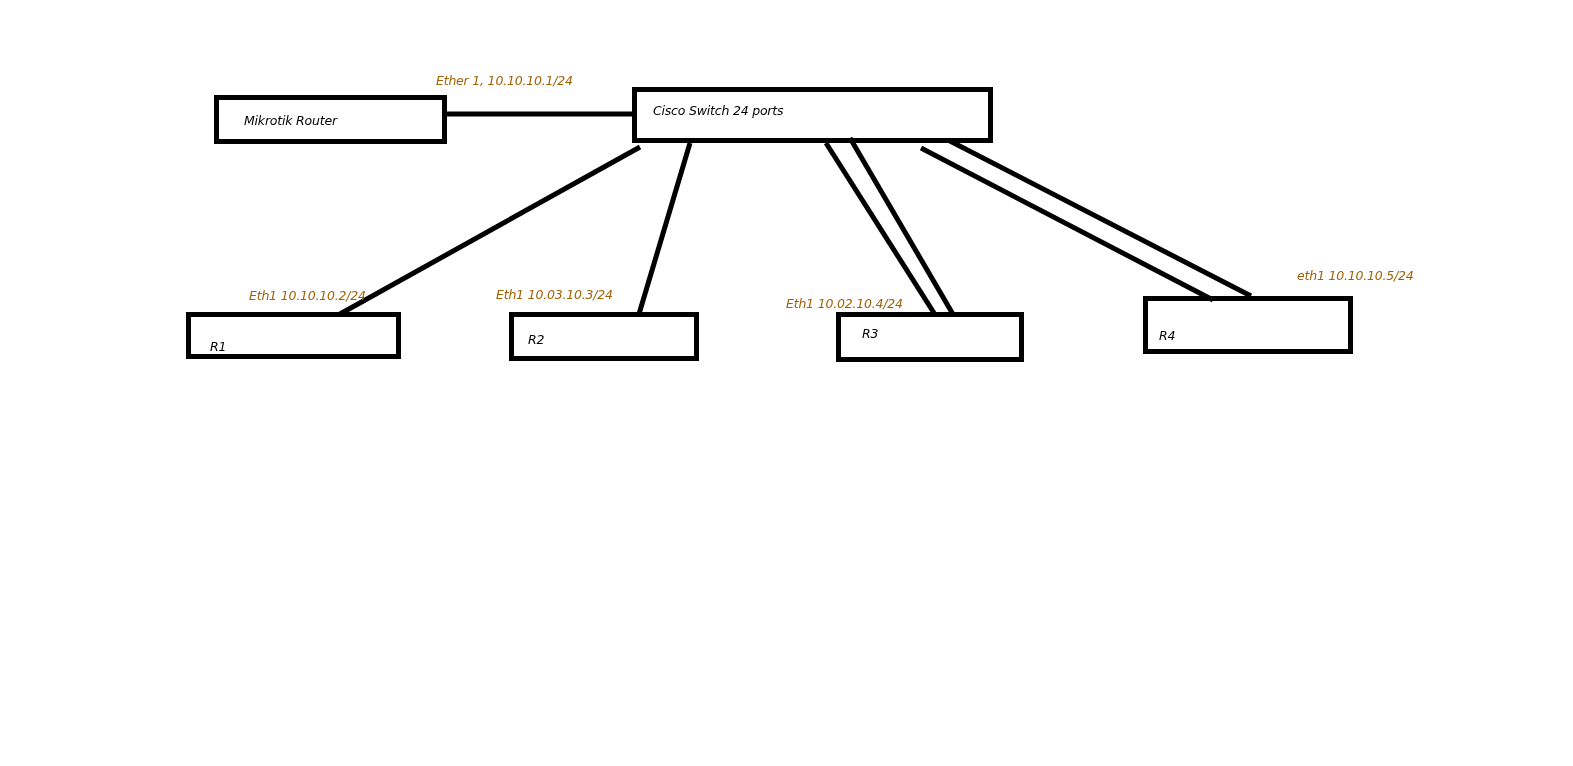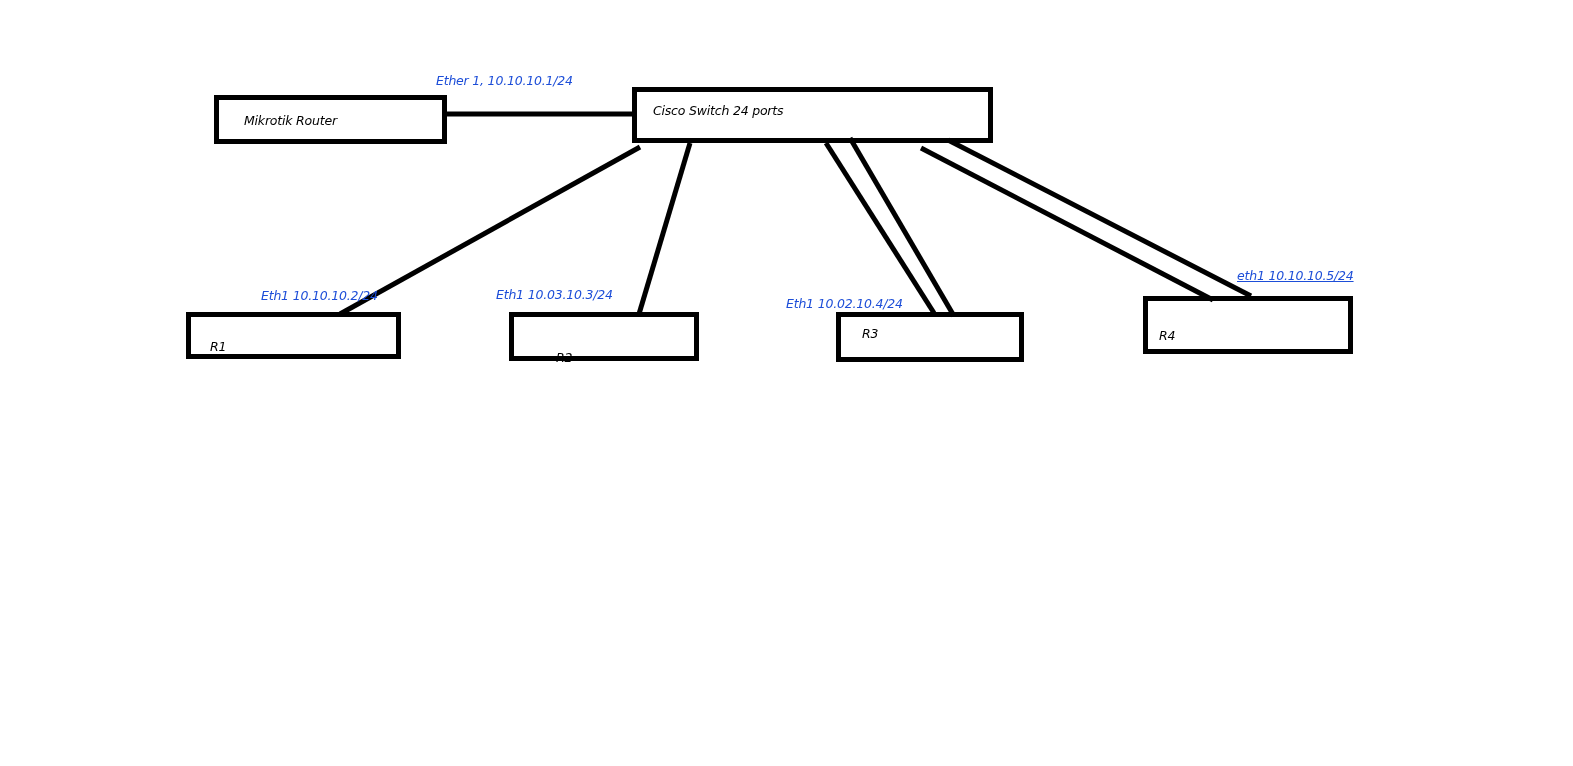--- a/index.html
+++ b/index.html
@@ -36,21 +36,21 @@
       font-size: 12.5px;
       color: #000000;
       white-space: nowrap;
       font-family: "DejaVu Sans", sans-serif;
       letter-spacing: -0.2px;
     }
     .link-label {
       position: absolute;
       font-style: italic;
       font-size: 12.5px;
-      color: #1d4ed8;
+      color: #a16207;
       white-space: nowrap;
       font-family: "DejaVu Sans", sans-serif;
       letter-spacing: -0.2px;
     }
   </style>
 </head>
 <body>
 
 <div class="canvas">
 
@@ -73,27 +73,27 @@
 
   <div class="node" style="left:214px; top:95px; width:233px; height:49px;"></div>
   <span class="node-label" style="left:244px; top:113px;">Mikrotik Router</span>
   <span class="link-label" style="left:436px; top:73px;">Ether 1, 10.10.10.1/24</span>
 
   <div class="node" style="left:632px; top:87px; width:361px; height:56px;"></div>
   <span class="node-label" style="left:653px; top:103px;text-align:right;">Cisco Switch 24 ports</span>
 
   <div class="node" style="left:186px; top:312px; width:215px; height:47px;"></div>
   <span class="node-label" style="left:210px; top:339px;">R1</span>
-  <span class="link-label" style="left:261px; top:288px;">Eth1 10.10.10.2/24</span>
+  <span class="link-label" style="left:249px; top:288px;">Eth1 10.10.10.2/24</span>
 
   <div class="node" style="left:509px; top:312px; width:190px; height:49px;"></div>
-  <span class="node-label" style="left:528px; top:350px;margin-left:28px;">R2</span>
+  <span class="node-label" style="left:528px; top:332px;">R2</span>
   <span class="link-label" style="left:496px; top:287px;">Eth1 10.03.10.3/24</span>
 
   <div class="node" style="left:836px; top:312px; width:188px; height:50px;"></div>
   <span class="node-label" style="left:862px; top:326px;">R3</span>
   <span class="link-label" style="left:786px; top:296px;">Eth1 10.02.10.4/24</span>
 
   <div class="node" style="left:1143px; top:296px; width:210px; height:58px;"></div>
   <span class="node-label" style="left:1159px; top:312px;margin-top:16px;">R4</span>
-  <span class="link-label" style="left:1237px; top:268px;text-decoration:underline;">eth1 10.10.10.5/24</span>
+  <span class="link-label" style="left:1297px; top:268px;">eth1 10.10.10.5/24</span>
 
 </div>
 
 </body></html>

